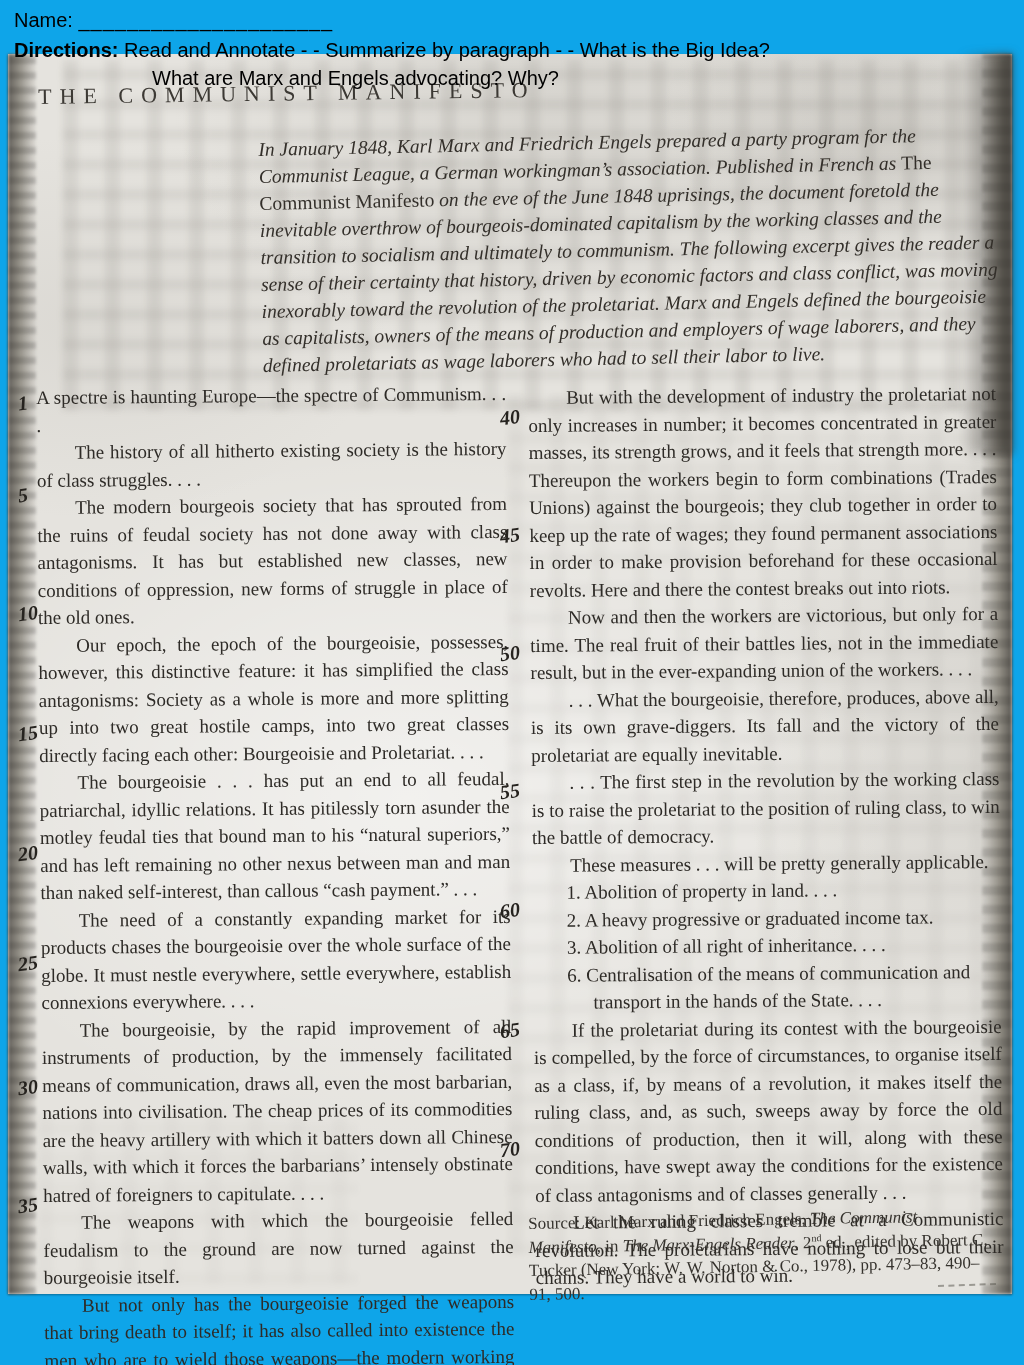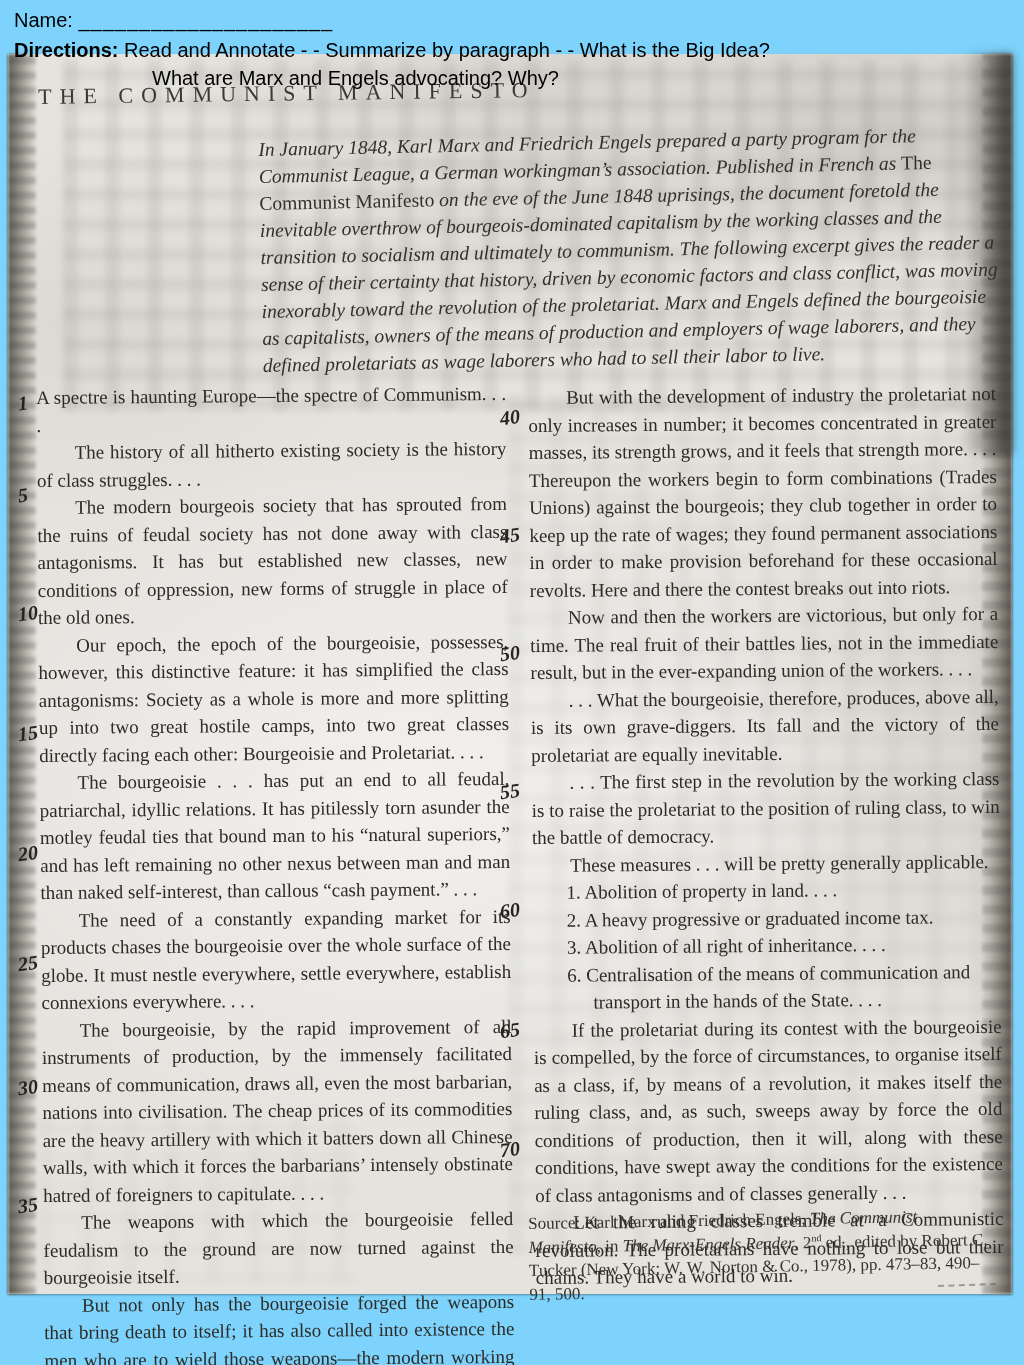--- a/index.html
+++ b/index.html
@@ -1,18 +1,18 @@
 <!DOCTYPE html>
 <html><head>
 <meta charset="utf-8">
 <style>
   html,body{margin:0;padding:0;}
   body{width:1024px;height:1365px;background:#ffffff;font-family:"Liberation Sans",sans-serif;position:relative;overflow:hidden;}
 
-  .canvas{position:absolute;left:0;top:0;width:1024px;height:1365px;background:#7dd3fc;overflow:hidden;}
+  .canvas{position:absolute;left:0;top:0;width:1024px;height:1365px;background:#0ea5e9;overflow:hidden;}
 
   
   .hdr{position:absolute;color:#000;font-size:20px;line-height:24px;z-index:6;white-space:nowrap;}
   .hdr .bold{font-weight:bold;}
   .name-line{left:14px;top:8px;}
   .name-blank{letter-spacing:1px;}
   .dir-line{left:14px;top:38px;}
   .dir-line2{left:152px;top:66px;}
 
   

